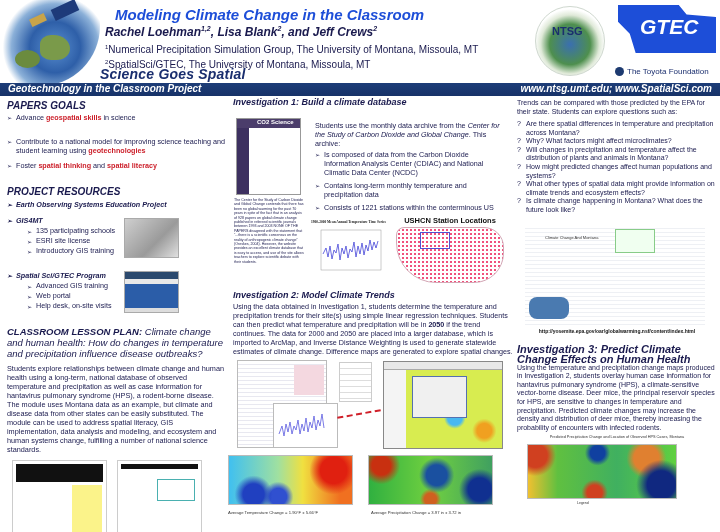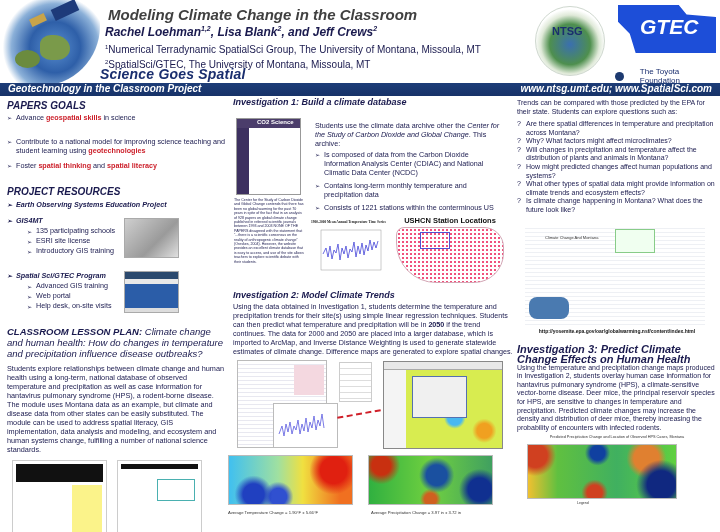--- a/index.html
+++ b/index.html
@@ -4,31 +4,31 @@
 <style>
 *{box-sizing:border-box;margin:0;padding:0}
 body{width:720px;height:532px;background:#fff;font-family:"Liberation Sans",sans-serif;color:#1a1a4e;position:relative;overflow:hidden}
 .abs{position:absolute}
 
 .globe{left:0;top:0;width:100px;height:86px;border-radius:0 0 60px 0;background:radial-gradient(circle at 55% 55%,#5a8fd0 0%,#2e5fa8 35%,#8bb0d8 60%,#fff 72%);overflow:hidden}
 .globe .land{position:absolute;left:40px;top:35px;width:30px;height:25px;background:#7a9a4a;border-radius:40% 60% 50% 40%}
 .globe .land2{position:absolute;left:15px;top:50px;width:25px;height:18px;background:#6b8b3e;border-radius:50%}
 .sat{left:52px;top:4px;width:26px;height:12px;background:#1d3a7a;transform:rotate(-25deg)}
 .sat2{left:30px;top:16px;width:16px;height:8px;background:#c9a44a;transform:rotate(-25deg)}
-.title{left:108px;top:6px;font-size:15px;font-weight:bold;font-style:italic;color:#404040}
+.title{left:115px;top:6px;font-size:15px;font-weight:bold;font-style:italic;color:#1d4ed8}
 .authors{left:105px;top:25px;font-size:12px;font-weight:bold;font-style:italic;color:#1a1a4e}
 .authors sup{font-size:7px}
 .affil{left:105px;top:41px;font-size:10px;color:#1a1a4e;line-height:12px}
 .affil sup{font-size:6px}
 .sgs{left:100px;top:66px;font-size:14px;font-weight:bold;font-style:italic;color:#1a2e6e;letter-spacing:.2px}
 .ntsg{left:535px;top:6px;width:70px;height:70px;border-radius:50%;background:radial-gradient(circle at 50% 55%,#3a6fb0 0%,#4e8f4e 40%,#dfe9d8 58%,#fff 70%);border:1px solid #cfd8cf}
 .ntsg span{position:absolute;left:16px;top:18px;font-size:11px;font-weight:bold;color:#1a2e6e}
 .gtec{left:618px;top:5px;width:98px;height:48px;background:#1d4ed8;clip-path:polygon(0 0,62% 0,70% 20%,100% 25%,100% 100%,18% 100%,12% 60%,0 35%)}
 .gtec span{position:absolute;left:22px;top:10px;font-size:21px;font-weight:bold;font-style:italic;color:#fff}
-.toyota{left:615px;top:67px;font-size:8px;color:#1a2e6e;display:flex;align-items:center;gap:16px}
+.toyota{left:615px;top:67px;font-size:8px;color:#1a2e6e;display:flex;align-items:center;gap:3px}
 .toyota i{display:inline-block;width:9px;height:9px;border-radius:50%;background:#1d3a70}
 .bar{left:0;top:83px;width:720px;height:13px;background:linear-gradient(#1d3d78,#173268);color:#fff;font-size:10px;font-style:italic;font-weight:bold}
 .bar .l{position:absolute;left:8px;top:0}
 .bar .r{position:absolute;right:8px;top:0}
 
 .h2{font-size:10px;font-weight:bold;font-style:italic;color:#1a1a4e}
 .txt{font-size:7.2px;line-height:9px;color:#1a1a4e}
 .red{color:#cc1f2a;font-weight:bold}
 ul.arr{list-style:none}
 ul.arr li{position:relative;padding-left:9px}
@@ -48,21 +48,21 @@
     <div class="land"></div>
     <div class="land2"></div>
   </div>
 <div class="abs sat"></div>
 <div class="abs sat2"></div>
 <div class="abs title">Modeling Climate Change in the Classroom</div>
 <div class="abs authors">
  <span>Rachel Loehman</span><sup>1,2</sup>, <span>Lisa Blank</span><sup>2</sup>, and <span>Jeff Crews</span><sup>2</sup>
 </div>
 <div class="abs affil">
- <div><sup>1</sup><span>Numerical Terradynamic SpatialSci Group, The University of Montana, Missoula, MT</span></div>
+ <div><sup>1</sup><span>Numerical Precipitation Simulation Group, The University of Montana, Missoula, MT</span></div>
  <div><sup>2</sup><span>SpatialSci/GTEC, The University of Montana, Missoula, MT</span></div>
 </div>
 <div class="abs sgs">Science Goes Spatial</div>
 <div class="abs ntsg">
     <span>NTSG</span>
   </div>
 <div class="abs gtec">
     <span>GTEC</span>
   </div>
 <div class="abs toyota">
@@ -125,21 +125,21 @@
 
 <div class="abs col-m">
  <div class="h2" style="font-size:9px">Investigation 1: Build a climate database</div>
  <div style="position:relative;height:180px">
   <div class="imgbox" style="position:absolute;left:3px;top:11px;width:65px;height:77px;background:linear-gradient(#4b3d6b 0 12%,#fff 12%)">
    <div style="font-size:6px;color:#fff;font-weight:bold;padding-left:20px">CO2 Science</div>
    <div style="position:absolute;left:0;top:9px;width:12px;height:66px;background:#3d3060"></div>
   </div>
   <div class="txt" style="position:absolute;left:1px;top:91px;width:70px;font-size:3.6px;line-height:4.4px">The Center for the Study of Carbon Dioxide and Global Change contends that there has been no global warming for the past 70 years in spite of the fact that in an analysis of 928 papers on global climate change published in refereed scientific journals between 1993 and 2003 NONE OF THE PAPERS disagreed with the statement that "...there is a scientific consensus on the reality of anthropogenic climate change" (Oreskes, 2004). However, the website provides an excellent climate database that is easy to access, and use of the site allows teachers to explore scientific debate with their students.</div>
   <div class="txt" style="position:absolute;left:82px;top:14px;width:190px;font-size:7.2px;line-height:9px">
-   <span>Students use the climate data archive other the </span><i>Center for the Study of Carbon Dioxide and Global Change</i><span>. This archive:</span>
+   <span>Students use the monthly data archive from the </span><i>Center for the Study of Carbon Dioxide and Global Change</i><span>. This archive:</span>
    <ul class="arr" style="margin-top:2px">
     <li>Is composed of data from the Carbon Dioxide Information Analysis Center (CDIAC) and National Climatic Data Center (NCDC)</li>
     <li style="margin-top:4px">Contains long-term monthly temperature and precipitation data</li>
     <li style="margin-top:4px">Consists of 1221 stations within the conterminous US</li>
    </ul>
   </div>
   <div style="position:absolute;left:78px;top:113px;width:75px;height:60px">
    <div style="font-size:3.5px;font-weight:bold;text-align:center;font-family:'Liberation Serif',serif;color:#222">1900-2000 Mean Annual Temperature Time Series</div>
    <svg width="75" height="54" viewBox="0 0 75 54">
           <rect x="10" y="6" width="60" height="40" fill="#fff" stroke="#999" stroke-width=".5"></rect>

